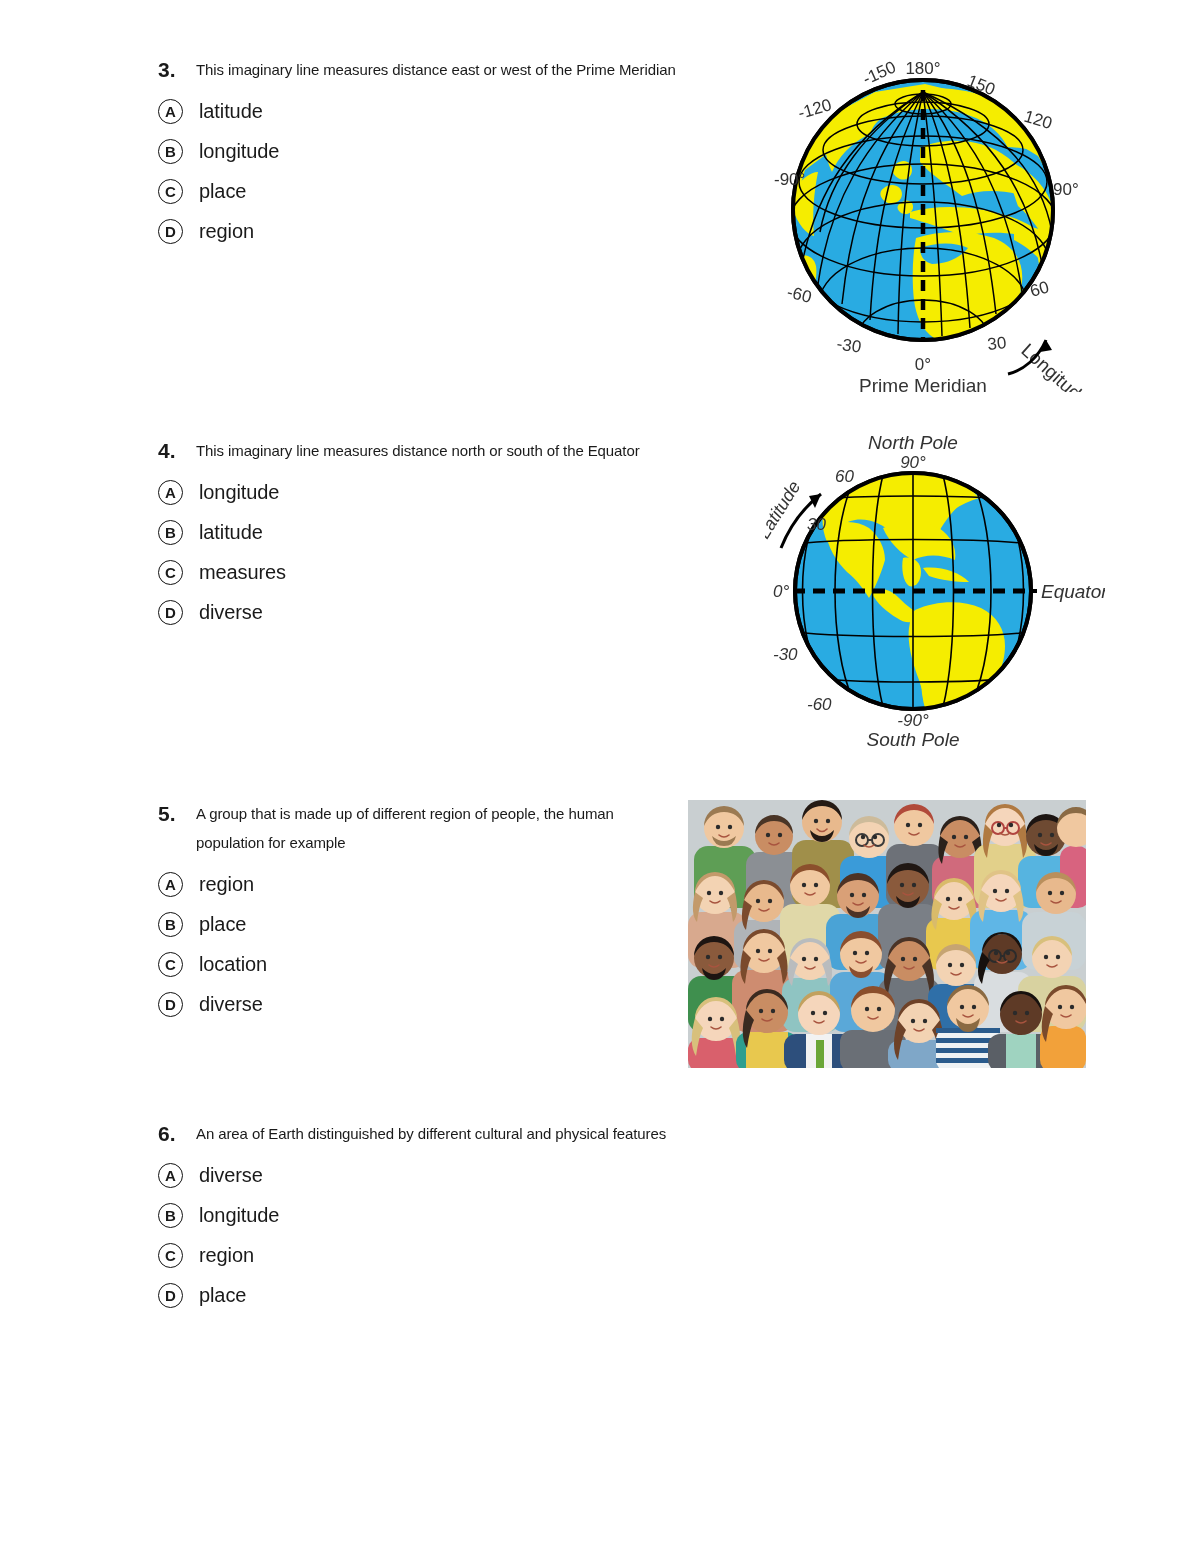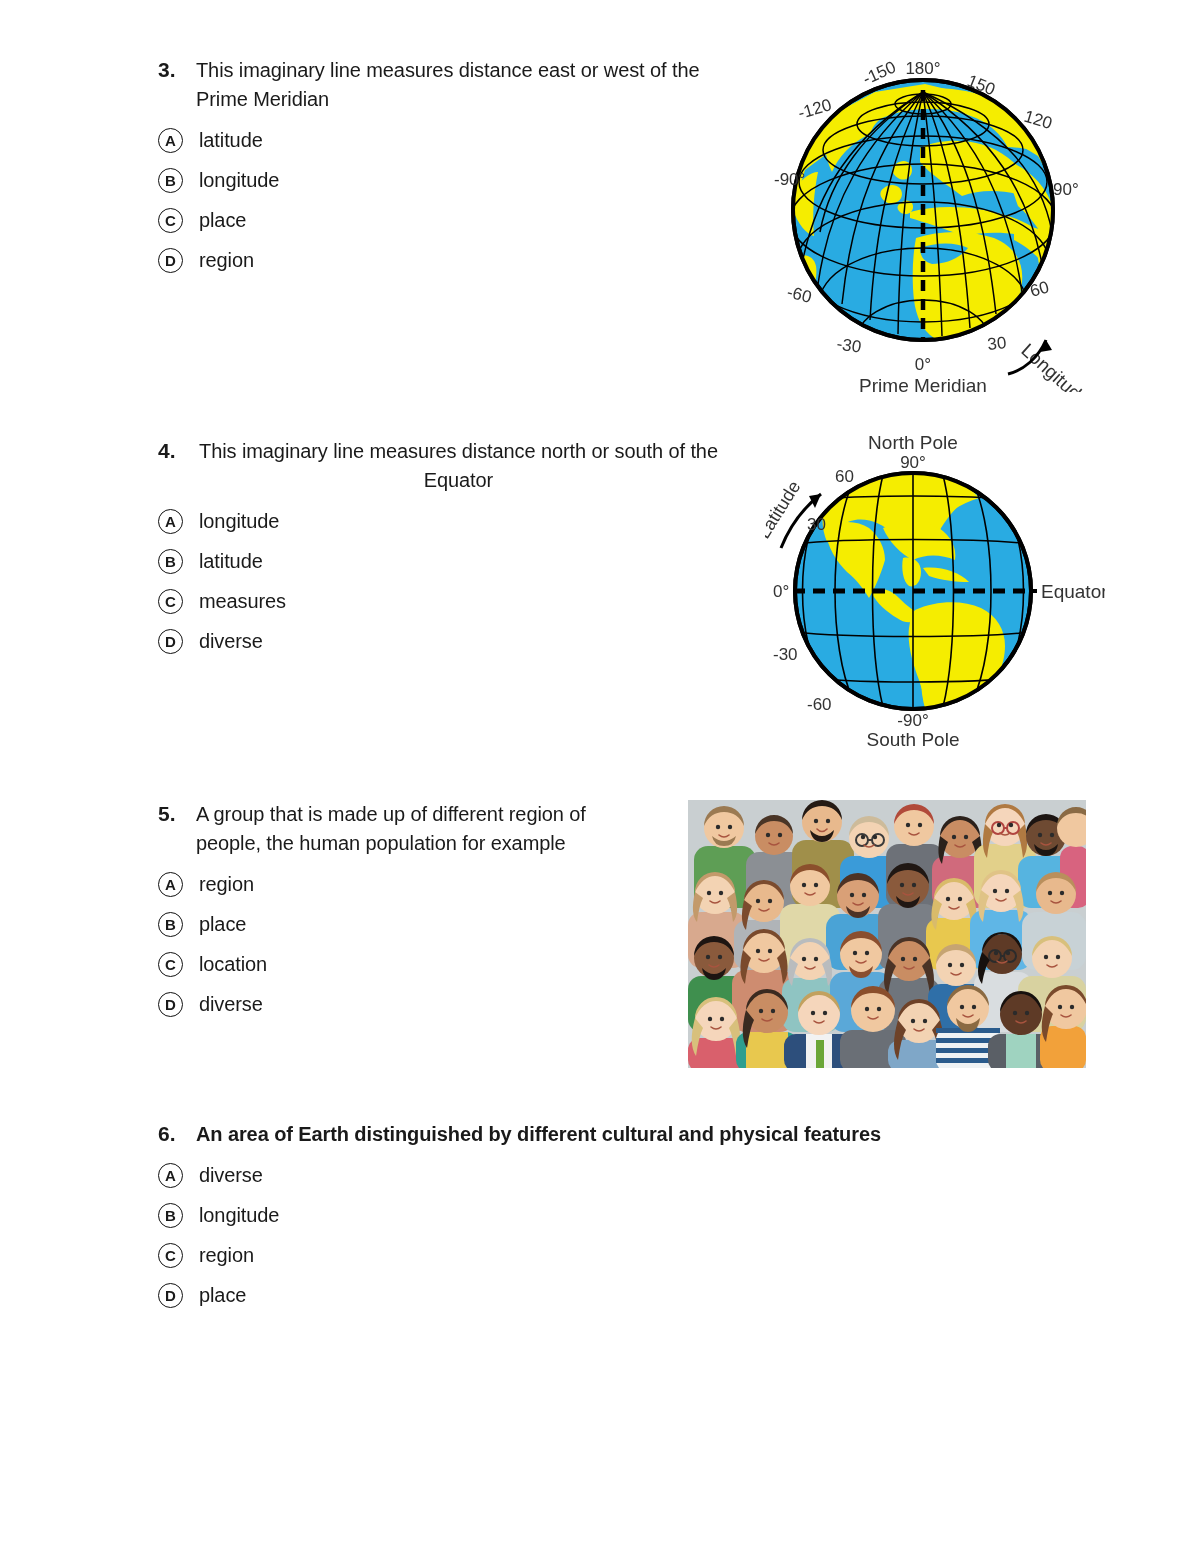--- a/index.html
+++ b/index.html
@@ -31,21 +31,21 @@
     align-items: flex-start;
   }
   .q-num {
     font-weight: bold;
     font-size: 21px;
     line-height: 28px;
     width: 38px;
     flex: 0 0 38px;
   }
   .q-text {
-    font-size: 20px;
+    font-size: 15px;
     line-height: 28.5px;
     letter-spacing: -0.1px;
   }
   .options {
     margin-top: 7px;
   }
   .option {
     display: flex;
     align-items: center;
     height: 40px;
@@ -222,21 +222,21 @@
       </g>
 
       <path d="M238,322 C254,318 268,306 276,288" fill="none" stroke="#000" stroke-width="3"></path>
       <path d="M276,288 L270,300 L282,298 Z" fill="#000"></path>
     </svg>
   </div>
 
   <div class="question" id="q4" style="top:437px;">
     <div class="q-head">
       <div class="q-num">4.</div>
-      <div class="q-text" style="width:525px;text-align:center;">This imaginary line measures distance north or south of the Equator</div>
+      <div class="q-text" style="width:525px;">This imaginary line measures distance north or south of the Equator</div>
     </div>
     <div class="options">
       <div class="option">
         <div class="bubble">A</div>
         <div class="opt-label">longitude</div>
       </div>
       <div class="option">
         <div class="bubble">B</div>
         <div class="opt-label">latitude</div>
       </div>
@@ -244,21 +244,21 @@
         <div class="bubble">C</div>
         <div class="opt-label">measures</div>
       </div>
       <div class="option">
         <div class="bubble">D</div>
         <div class="opt-label">diverse</div>
       </div>
     </div>
   </div>
 
-  <div class="figure" style="left:765px; top:432px; width:340px; height:320px;">
+  <div class="figure" style="left:765px; top:432px; width:340px; height:320px;font-style:italic;">
     <svg class="globe-svg" width="340" height="320" viewBox="0 0 340 320">
       <defs>
         <clipPath id="latClip">
             <circle cx="148" cy="159" r="118"></circle>
           </clipPath>
       </defs>
 
       <circle cx="148" cy="159" r="118" fill="#29ABE2" stroke="#000" stroke-width="4"></circle>
 
       <g clip-path="url(#latClip)">
@@ -701,21 +701,21 @@
           <path d="M275,215 q5,4 10,0"></path>
         <path d="M328,221 q5,4 10,0"></path>
           <path d="M373,215 q5,4 10,0"></path>
       </g>
     </svg>
   </div>
 
   <div class="question" id="q6" style="top:1120px;">
     <div class="q-head">
       <div class="q-num">6.</div>
-      <div class="q-text" style="width:720px;font-weight:bold;">An area of Earth distinguished by different cultural and physical features</div>
+      <div class="q-text" style="width:720px;">An area of Earth distinguished by different cultural and physical features</div>
     </div>
     <div class="options">
       <div class="option">
         <div class="bubble">A</div>
         <div class="opt-label">diverse</div>
       </div>
       <div class="option">
         <div class="bubble">B</div>
         <div class="opt-label">longitude</div>
       </div>

